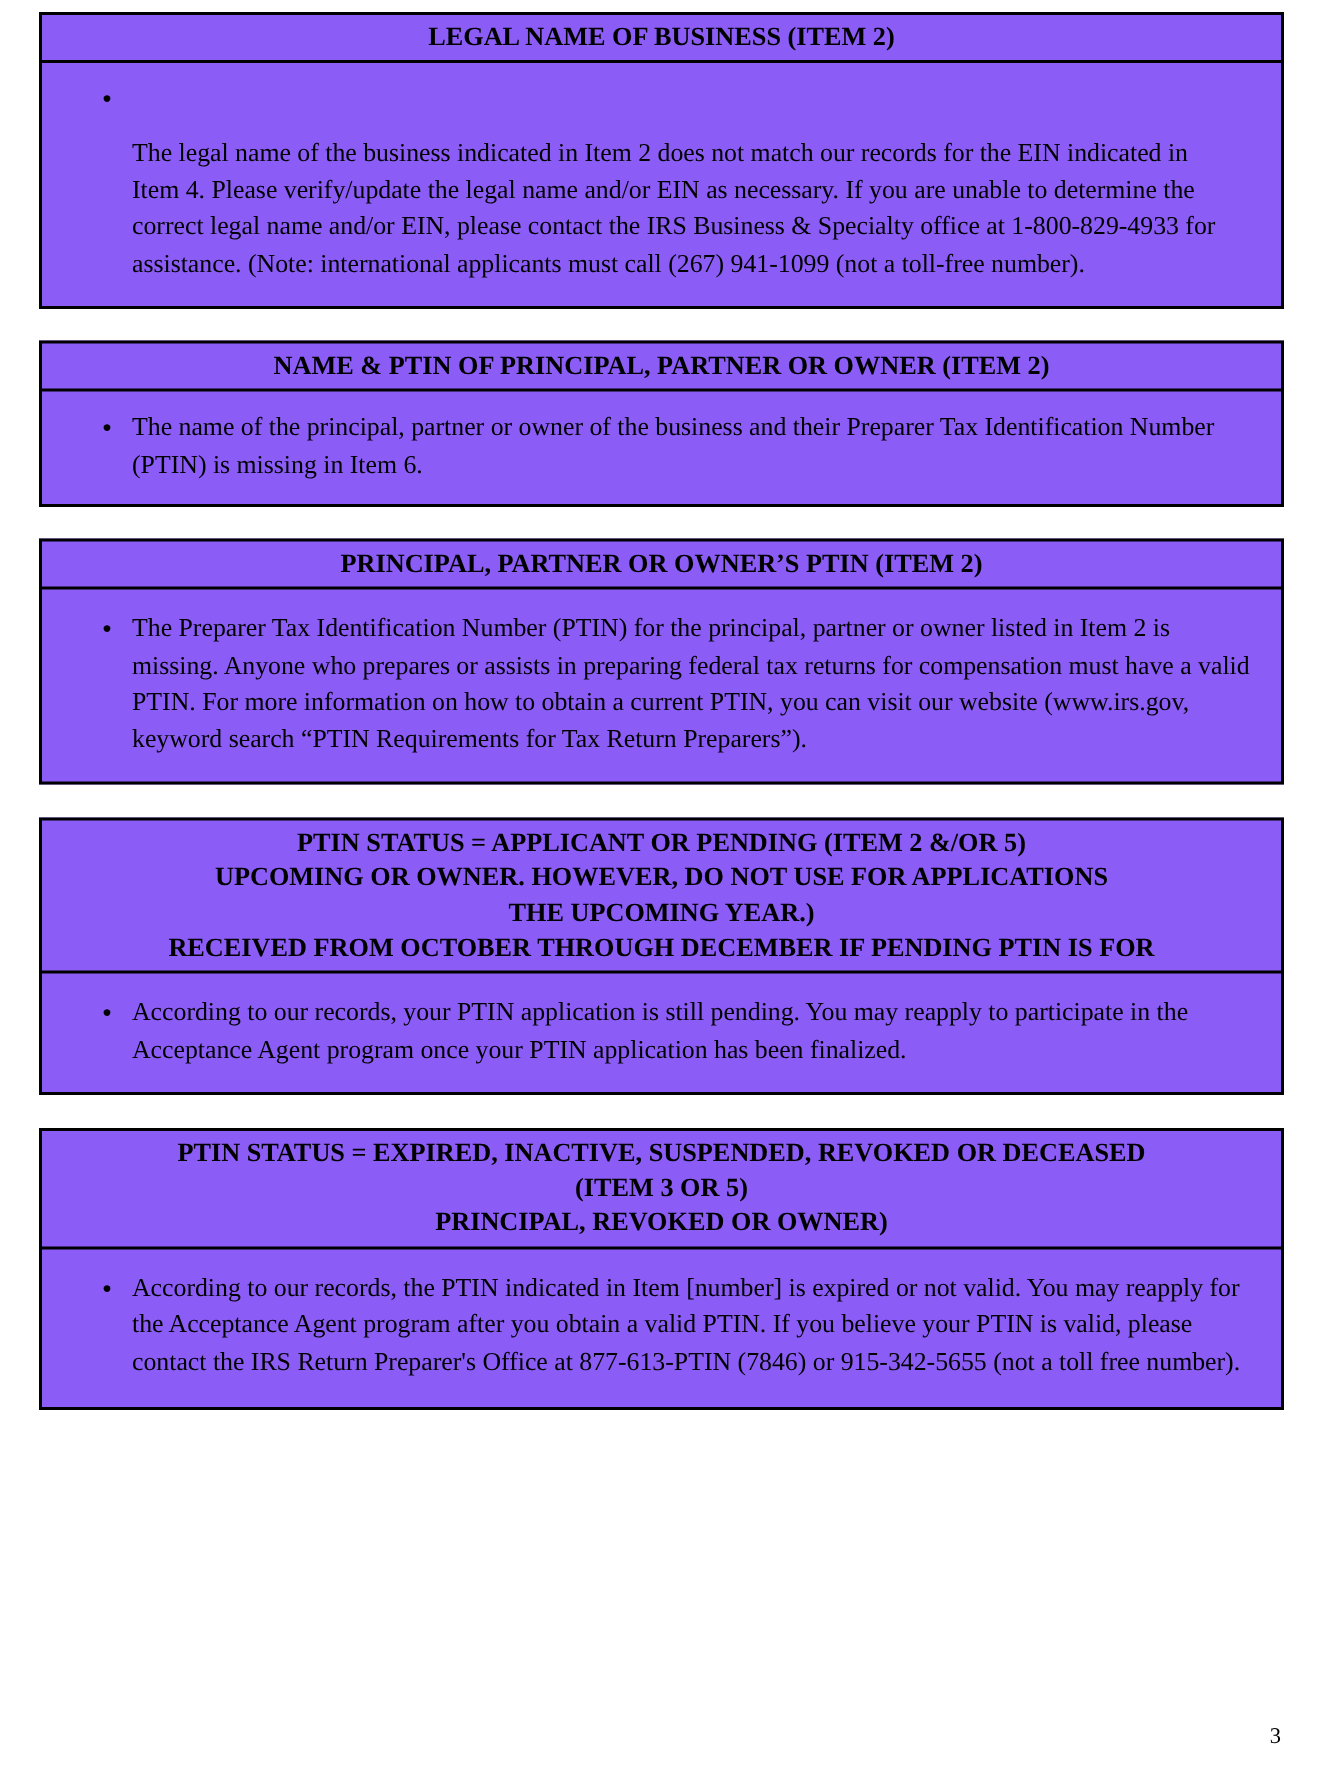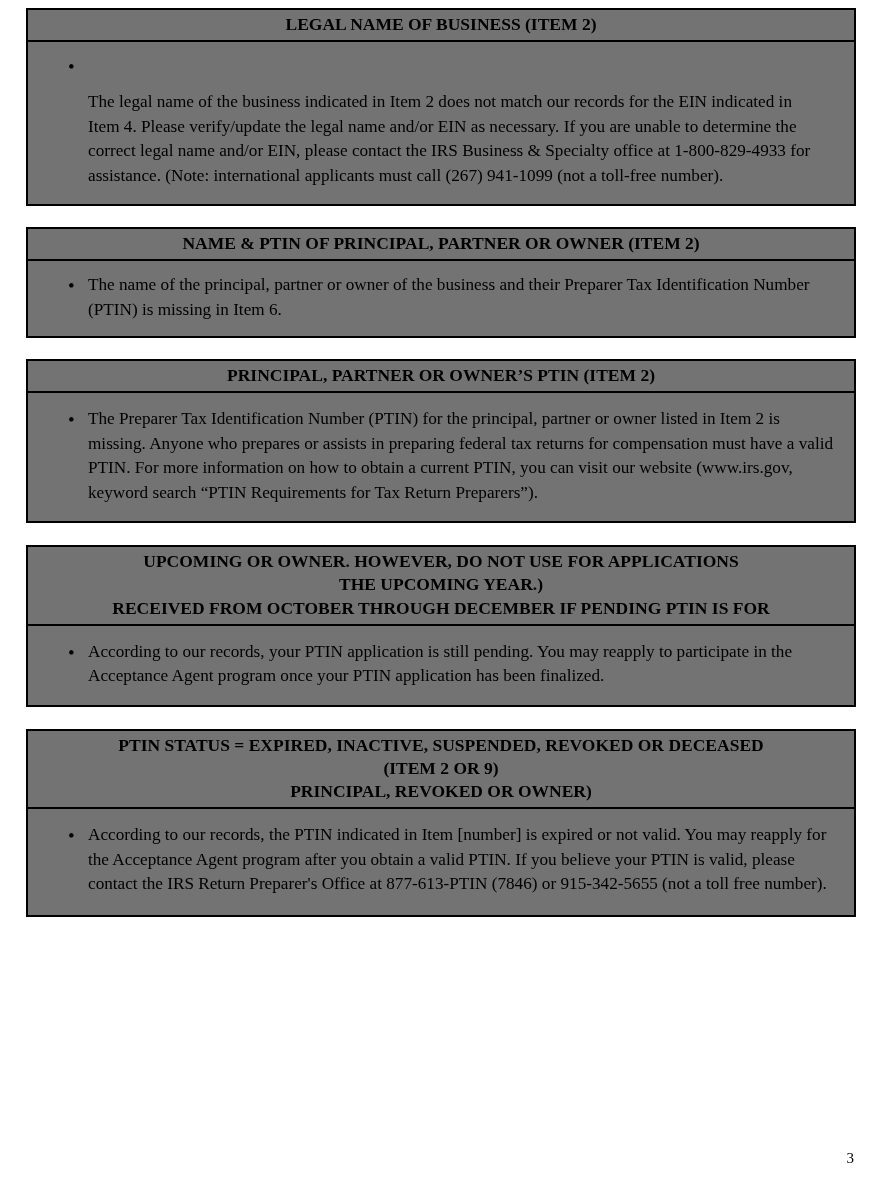--- a/index.html
+++ b/index.html
@@ -18,21 +18,21 @@
   .page {
     position: relative;
     width: 882px;
     height: 1181px;
     box-sizing: border-box;
     padding: 8px 26px 0 26px;
   }
   .section {
     border: 2px solid #000000;
     margin-bottom: 21px;
-    background: #737373;
+    background: #8b5cf6;
   }
   .section-header {
     border-bottom: 2px solid #000000;
     text-align: center;
     font-weight: bold;
     font-size: 17.5px;
     line-height: 1.33;
     padding: 3px 8px 4px 8px;
   }
   .section-header .hdr-line {
@@ -113,36 +113,37 @@
     <div class="section-body">
       <div class="bullet-row">
         <div class="bullet-mark">•</div>
         <div class="bullet-text">The Preparer Tax Identification Number (PTIN) for the principal, partner or owner listed in Item 2 is missing.  Anyone who prepares or assists in preparing federal tax returns for compensation must have a valid PTIN.  For more information on how to obtain a current PTIN, you can visit our website (www.irs.gov, keyword search “PTIN Requirements for Tax Return Preparers”).</div>
       </div>
     </div>
   </div>
 
   <div class="section sec-pending">
     <div class="section-header">
+      <span class="hdr-line">PTIN STATUS = APPLICANT OR PENDING (ITEM  2 &amp;/OR 5)</span>
       <span class="hdr-line">UPCOMING OR OWNER.  HOWEVER, DO NOT USE FOR APPLICATIONS</span>
       <span class="hdr-line">THE UPCOMING YEAR.)</span>
       <span class="hdr-line">RECEIVED FROM OCTOBER THROUGH DECEMBER IF PENDING PTIN IS FOR</span>
     </div>
     <div class="section-body">
       <div class="bullet-row">
         <div class="bullet-mark">•</div>
         <div class="bullet-text">According to our records, your PTIN application is still pending.  You may reapply to participate in the Acceptance Agent program once your PTIN application has been finalized.</div>
       </div>
     </div>
   </div>
 
   <div class="section sec-expired">
     <div class="section-header">
       <span class="hdr-line">PTIN STATUS = EXPIRED, INACTIVE, SUSPENDED, REVOKED OR DECEASED</span>
-      <span class="hdr-line">(ITEM  2 OR 9)</span>
+      <span class="hdr-line">(ITEM  3 OR 5)</span>
       <span class="hdr-line">PRINCIPAL, REVOKED OR OWNER)</span>
     </div>
     <div class="section-body">
       <div class="bullet-row">
         <div class="bullet-mark">•</div>
         <div class="bullet-text">According to our records, the PTIN indicated in Item [number] is expired or not valid.  You may reapply for the Acceptance Agent program after you obtain a valid PTIN.  If you believe your PTIN is valid, please contact the IRS Return Preparer's Office at 877-613-PTIN (7846) or 915-342-5655 (not a toll free number).</div>
       </div>
     </div>
   </div>
 

